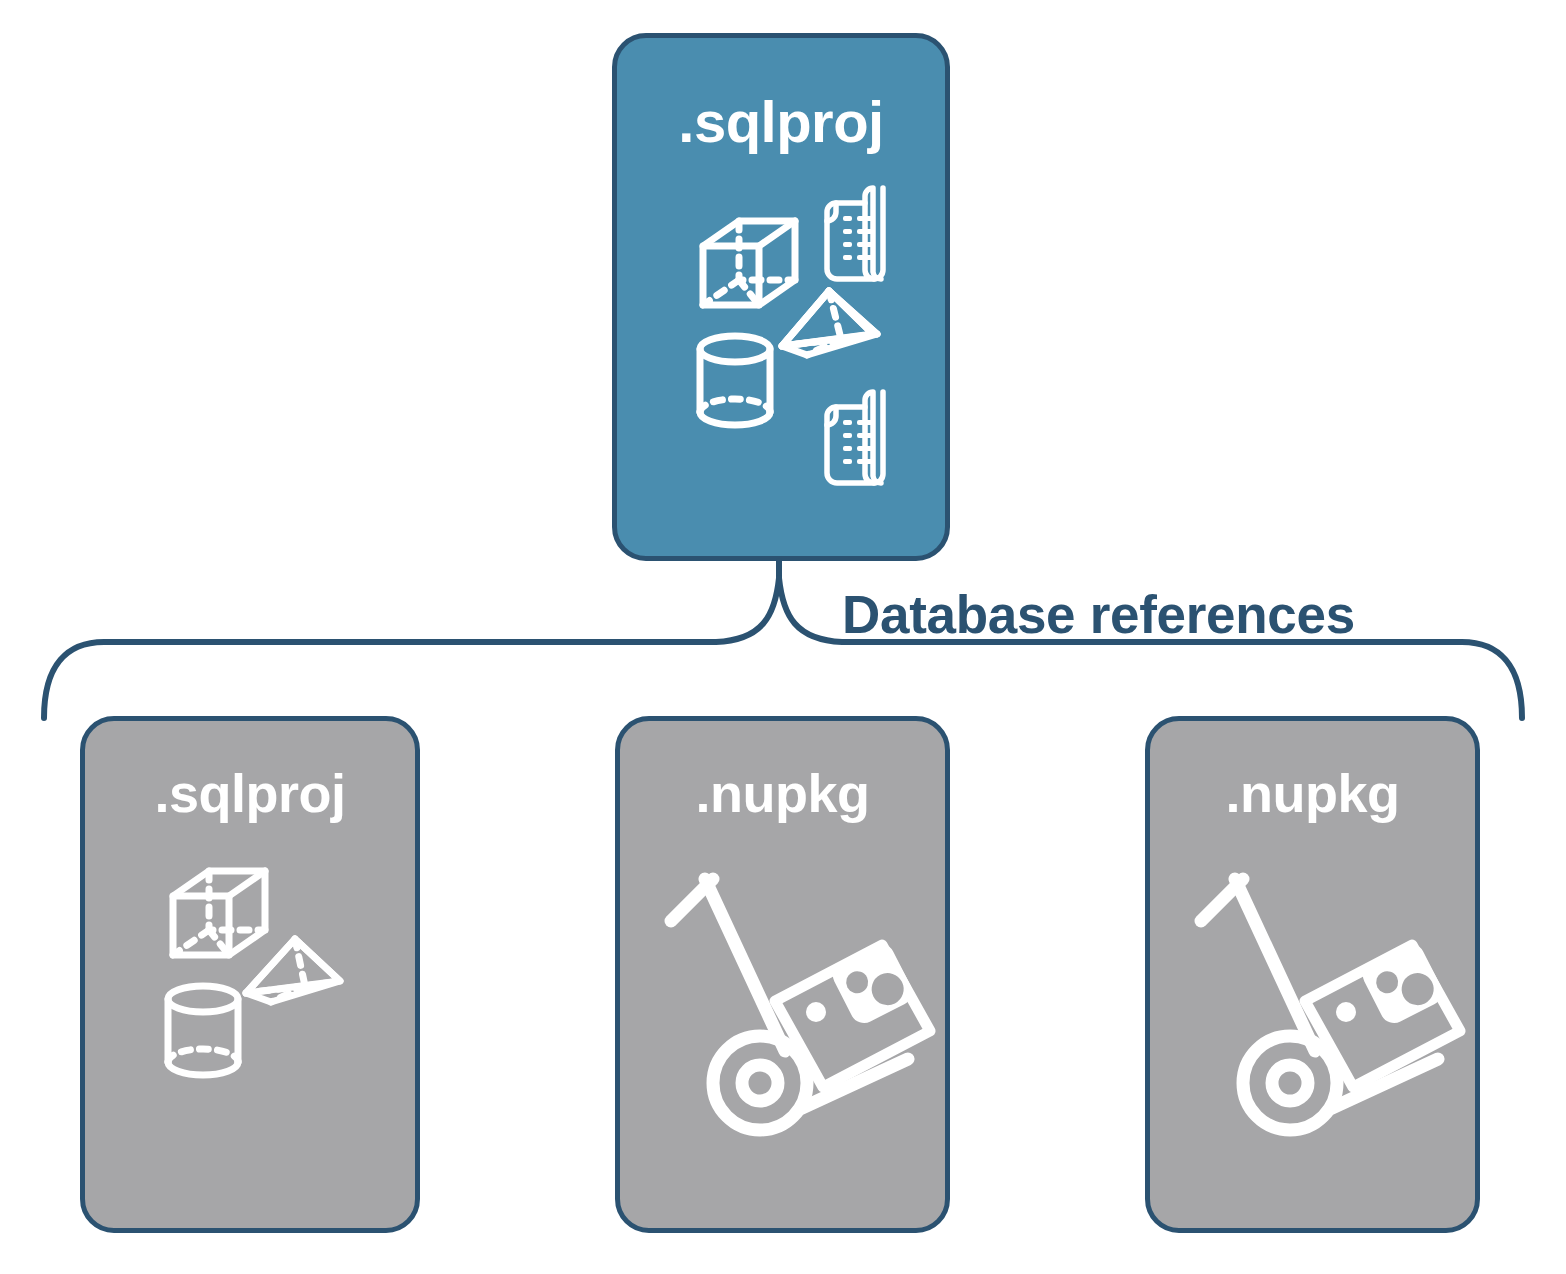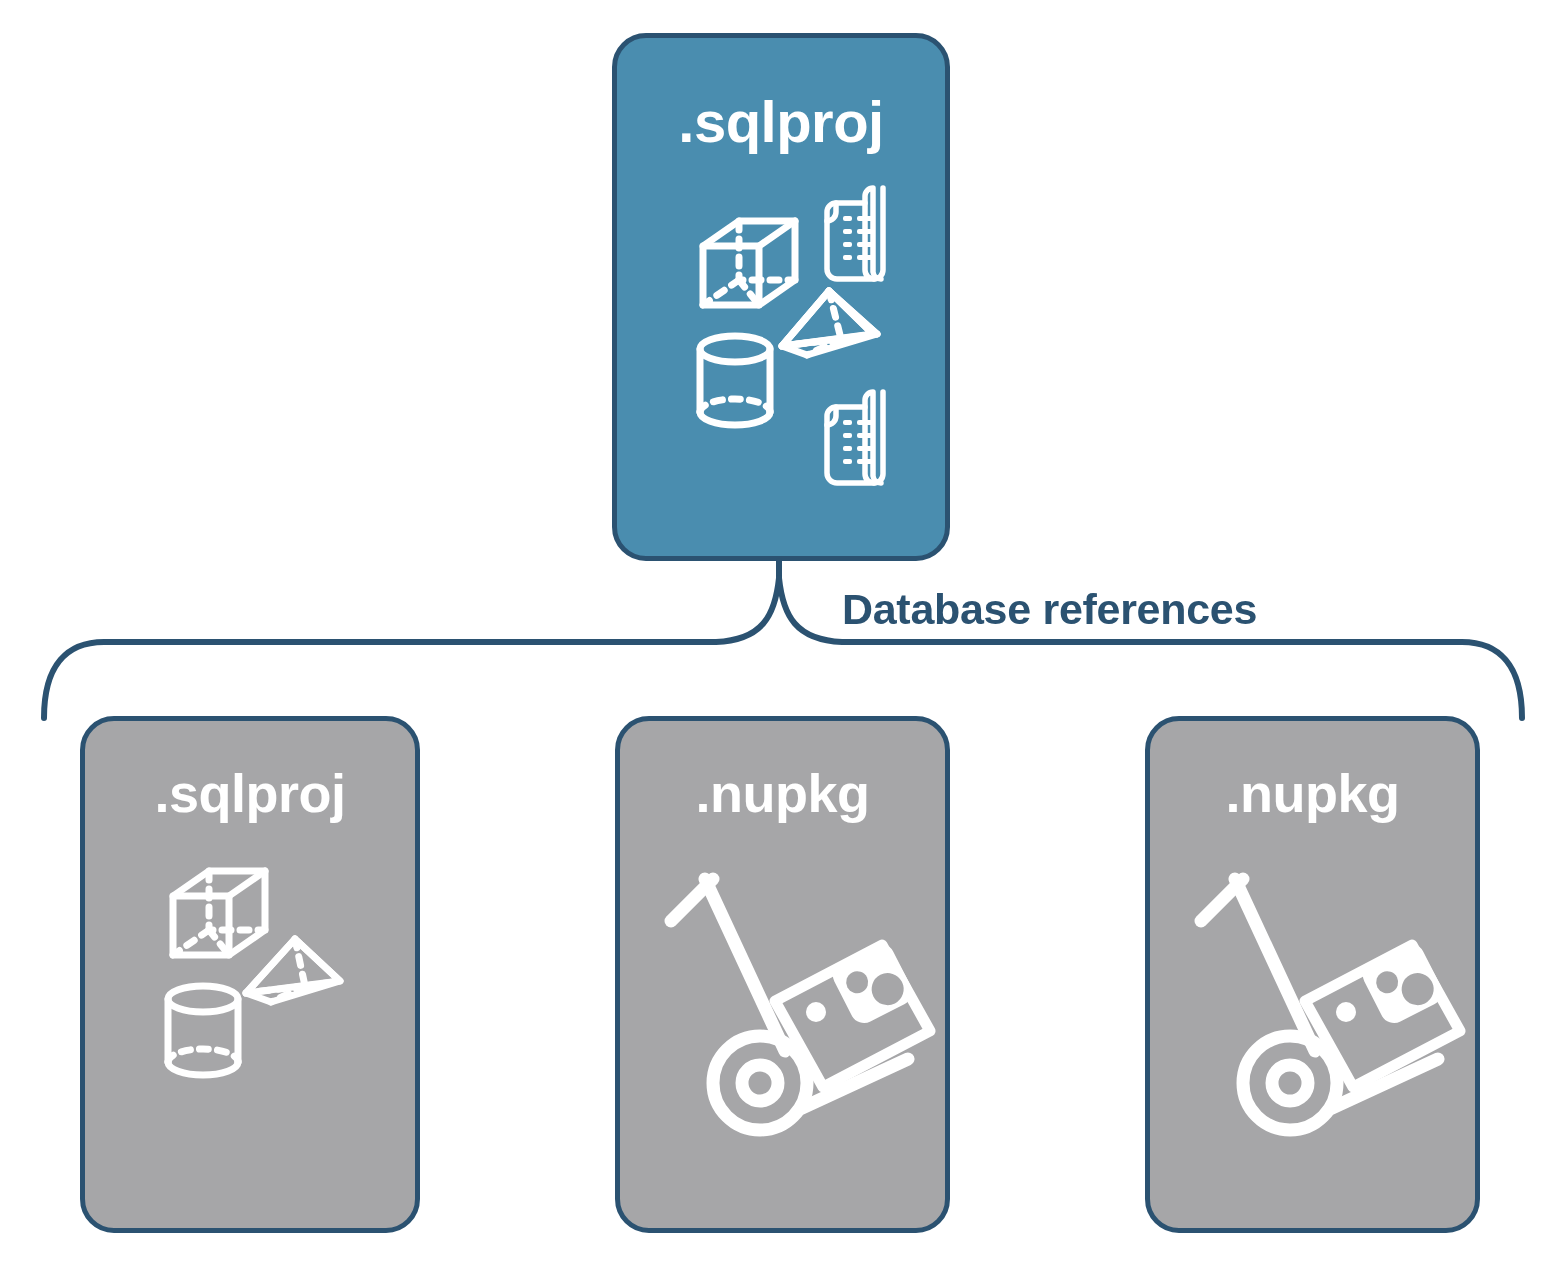--- a/index.html
+++ b/index.html
@@ -65,21 +65,21 @@
     position: absolute;
     left: 0;
     top: 0;
     pointer-events: none;
   }
 
   #brace-label {
     position: absolute;
     left: 842px;
     top: 588px;
-    font-size: 43px;
+    font-size: 53px;
     font-weight: bold;
     color: #2B5271;
     letter-spacing: -0.3px;
     white-space: nowrap;
     line-height: 1;
     user-select: none;
   }
 </style>
 </head>
 <body>

